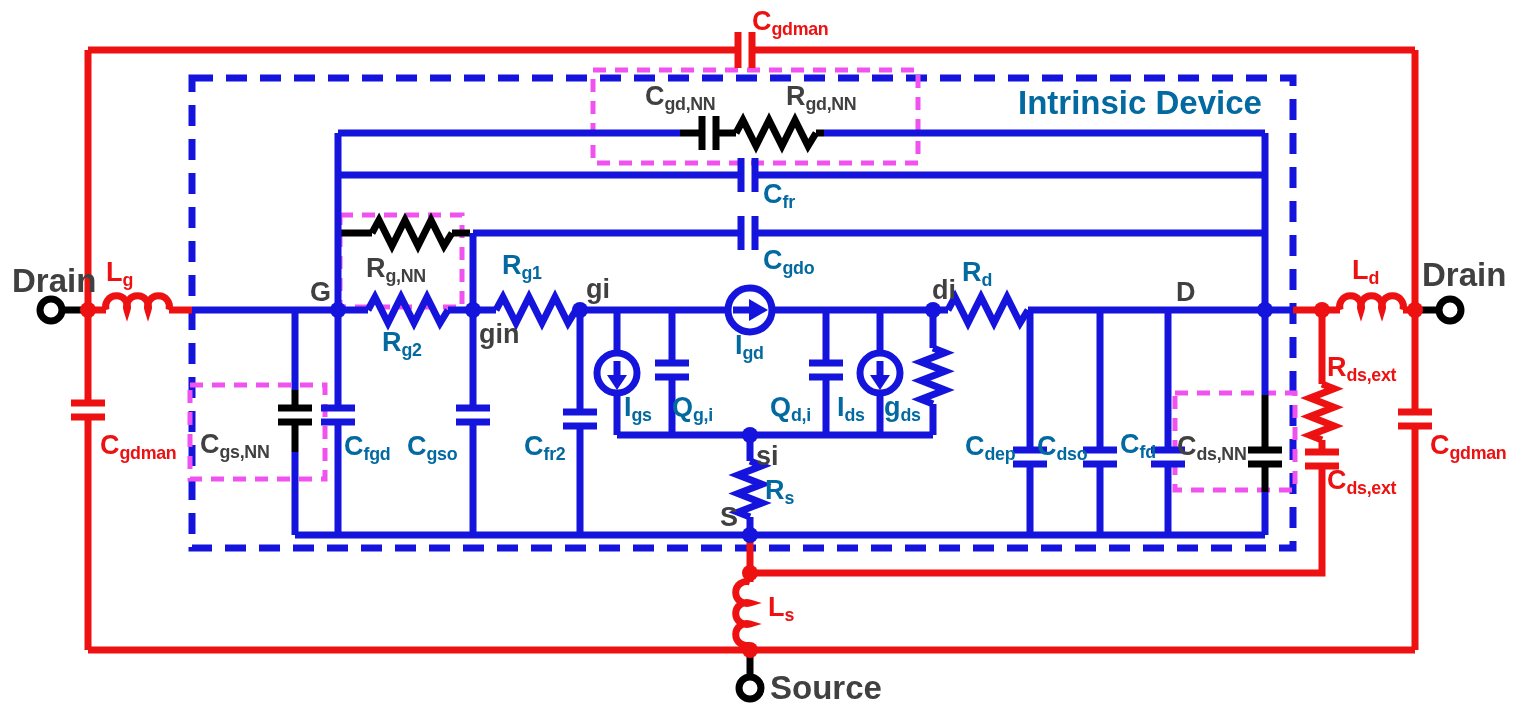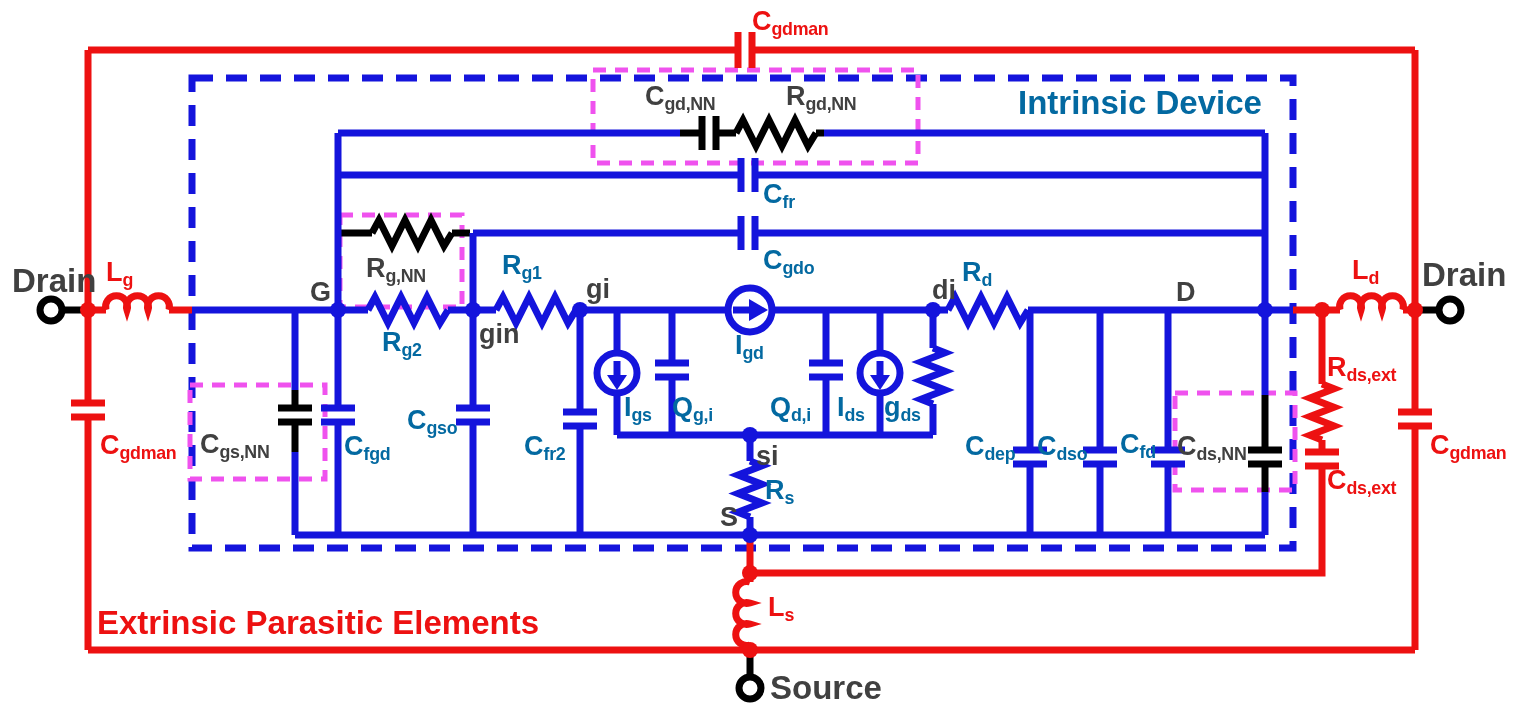--- a/index.html
+++ b/index.html
@@ -144,21 +144,20 @@
     <circle cx="1450" cy="310" r="11"></circle>
     <circle cx="750" cy="688" r="11"></circle>
   </g>
 </svg>
 
 <div class="lbl black title" style="left:12px;top:264px">Drain</div>
 <div class="lbl black title" style="left:1422px;top:258px">Drain</div>
 <div class="lbl black title" style="left:770px;top:671px">Source</div>
 
 <div class="lbl blue title" style="left:1018px;top:86px">Intrinsic Device</div>
-<div class="lbl red title" style="left:97px;top:606px">Extrinsic Parasitic Elements</div>
 
 <div class="lbl black node" style="left:310px;top:278px">G</div>
 <div class="lbl black node" style="left:479px;top:320px">gin</div>
 <div class="lbl black node" style="left:586px;top:275px">gi</div>
 <div class="lbl black node" style="left:932px;top:276px">di</div>
 <div class="lbl black node" style="left:1176px;top:278px">D</div>
 <div class="lbl black node" style="left:756px;top:442px">si</div>
 <div class="lbl black node" style="left:720px;top:503px">S</div>
 
 <div class="lbl red" style="left:106px;top:258px"><span>L</span><span class="sub">g</span></div>
@@ -182,19 +181,19 @@
 <div class="lbl blue" style="left:382px;top:328px"><span>R</span><span class="sub">g2</span></div>
 <div class="lbl blue" style="left:962px;top:258px"><span>R</span><span class="sub">d</span></div>
 <div class="lbl blue" style="left:765px;top:476px"><span>R</span><span class="sub">s</span></div>
 <div class="lbl blue" style="left:735px;top:331px"><span>I</span><span class="sub">gd</span></div>
 <div class="lbl blue" style="left:624px;top:393px"><span>I</span><span class="sub">gs</span></div>
 <div class="lbl blue" style="left:672px;top:393px"><span>Q</span><span class="sub">g,i</span></div>
 <div class="lbl blue" style="left:770px;top:393px"><span>Q</span><span class="sub">d,i</span></div>
 <div class="lbl blue" style="left:837px;top:393px"><span>I</span><span class="sub">ds</span></div>
 <div class="lbl blue" style="left:884px;top:393px"><span>g</span><span class="sub">ds</span></div>
 <div class="lbl blue" style="left:344px;top:432px"><span>C</span><span class="sub">fgd</span></div>
-<div class="lbl blue" style="left:407px;top:406px"><span>C</span><span class="sub">gso</span></div>
+<div class="lbl blue" style="left:407px;top:432px"><span>C</span><span class="sub">gso</span></div>
 <div class="lbl blue" style="left:524px;top:432px"><span>C</span><span class="sub">fr2</span></div>
 <div class="lbl blue" style="left:965px;top:432px"><span>C</span><span class="sub">dep</span></div>
 <div class="lbl blue" style="left:1037px;top:432px"><span>C</span><span class="sub">dso</span></div>
 <div class="lbl blue" style="left:1120px;top:430px"><span>C</span><span class="sub">fd</span></div>
 
 </div>
 
 </body></html>

